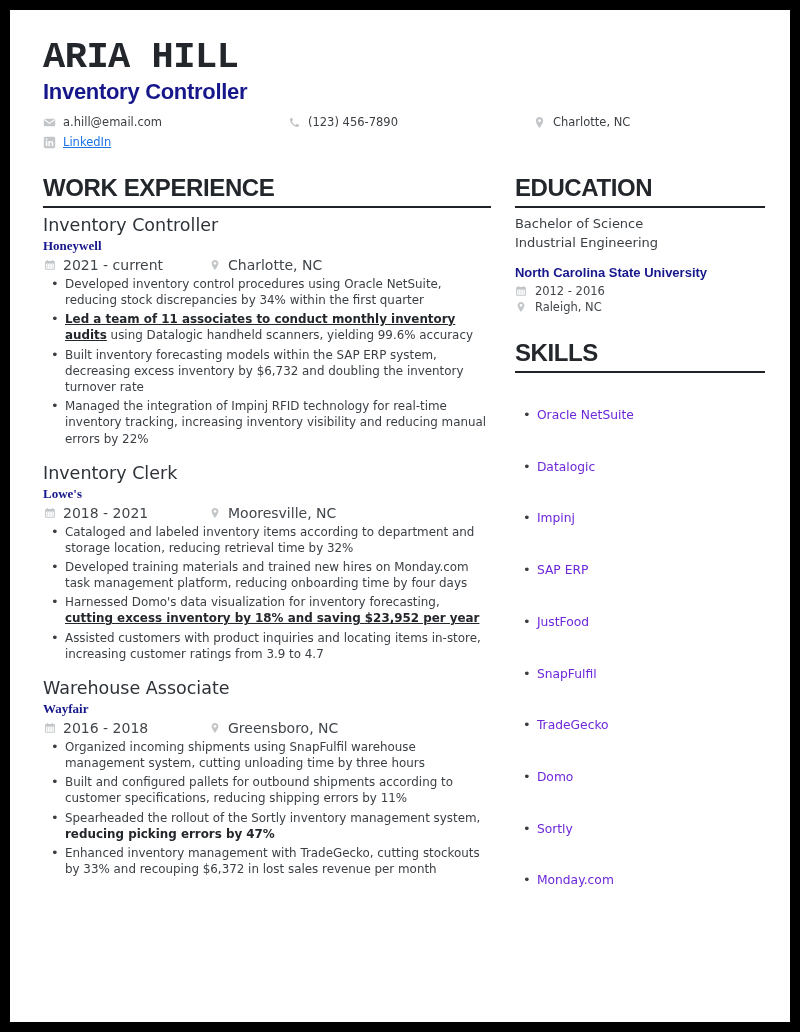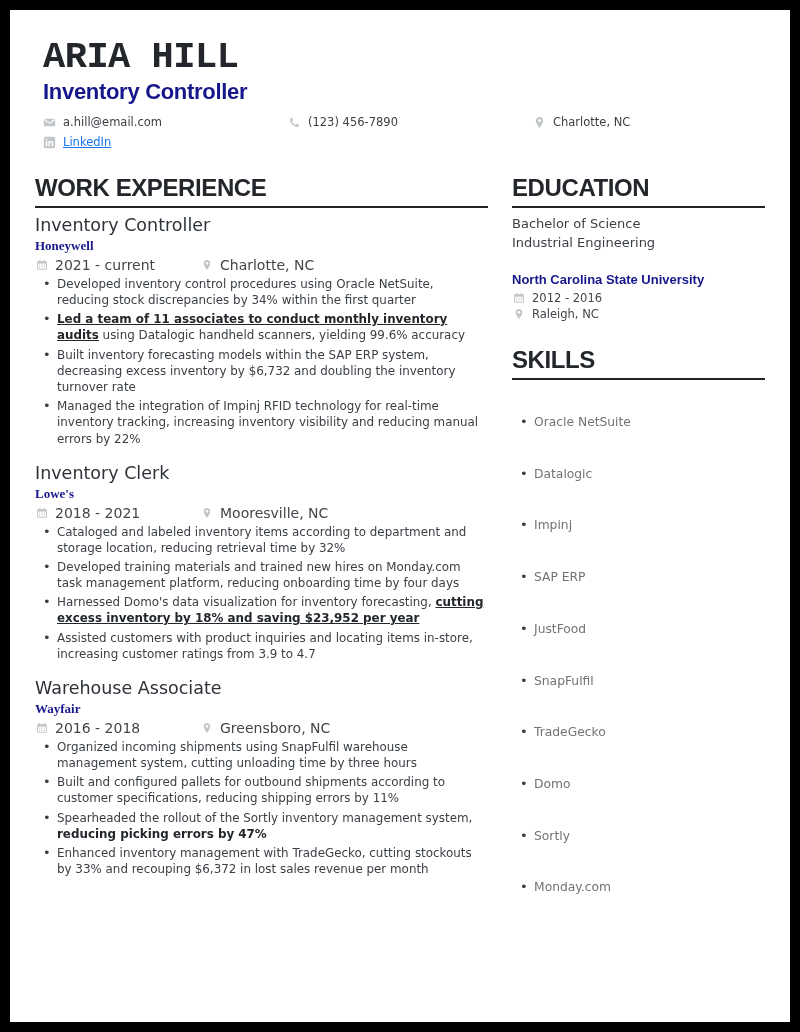--- a/index.html
+++ b/index.html
@@ -88,21 +88,21 @@
     text-decoration: underline;
     font-size: 11.5px;
   }
 
   
   .columns {
     display: flex;
     margin-top: 26px;
     align-items: flex-start;
   }
-  .col-left  { width: 462px; }
+  .col-left  { width: 462px; margin-left: 8px; }
   .col-gap   { width: 24px; flex: 0 0 24px; }
   .col-right { width: 258px; }
 
   .sec-head {
     font-family: "Liberation Sans", sans-serif;
     font-weight: 700;
     font-size: 24px;
     letter-spacing: -0.4px;
     color: #23272b;
     line-height: 1.1;
@@ -172,21 +172,21 @@
     font-size: 13px;
     color: #3a3f44;
     line-height: 1.42;
   }
   .edu-school {
     font-family: "Liberation Sans", sans-serif;
     font-size: 13px;
     font-weight: 700;
     color: #17178c;
     line-height: 1.4;
-    margin-top: 19px;
+    margin-top: 12px;
   }
   .edu-meta {
     display: flex;
     align-items: center;
     font-size: 11.5px;
     color: #41464b;
     margin-top: 2px;
   }
 
   .skills-head-wrap { margin-top: 26px; }
@@ -194,21 +194,21 @@
   ul.skills {
     list-style: none;
     margin: 2px 0 0 0;
     padding: 0;
   }
   ul.skills > li {
     position: relative;
     padding-left: 22px;
     font-size: 12.3px;
     line-height: 1.52;
-    color: #737373;
+    color: #6d28d9;
     margin-top: 33px;
   }
   ul.skills > li::before {
     content: "•";
     position: absolute;
     left: 8px;
     top: -1px;
     font-size: 13px;
     color: #3a3f44;
   }

